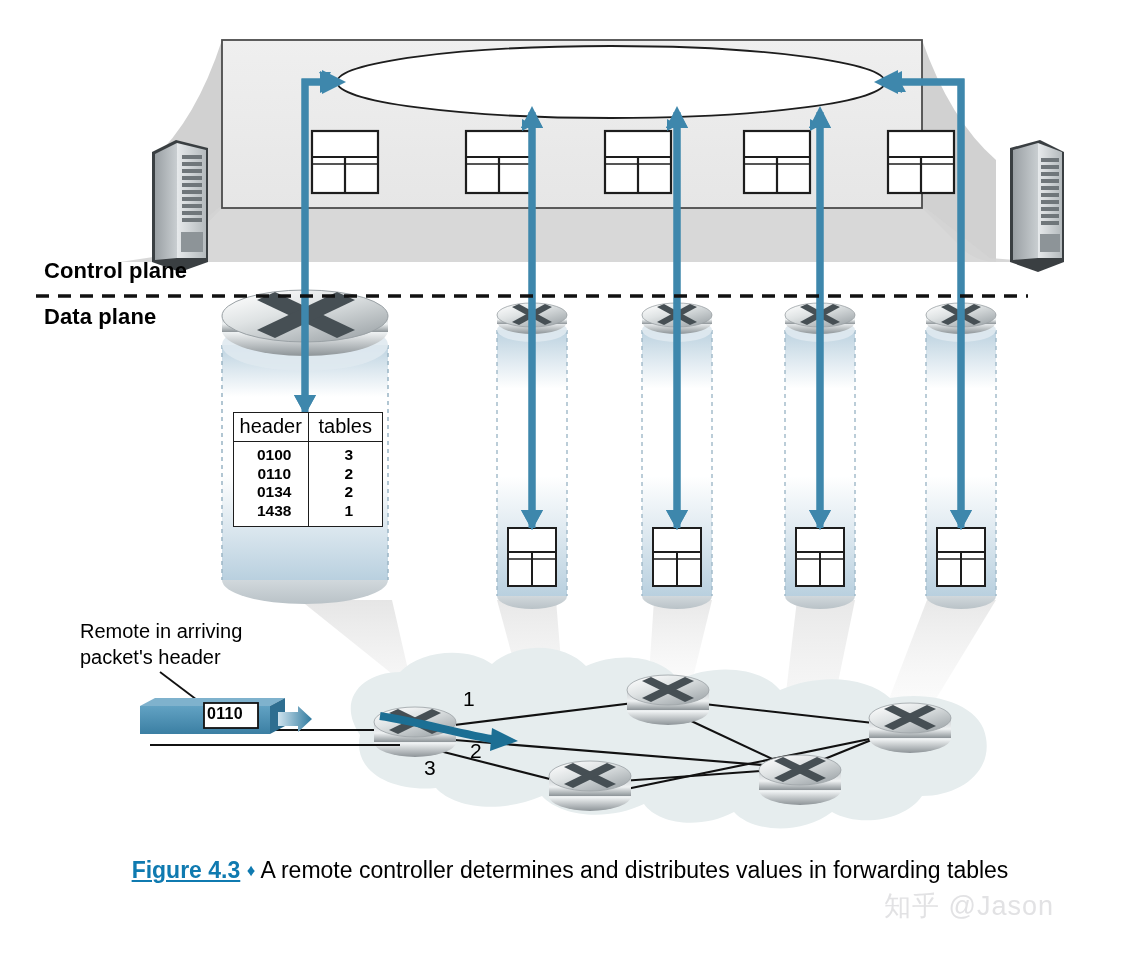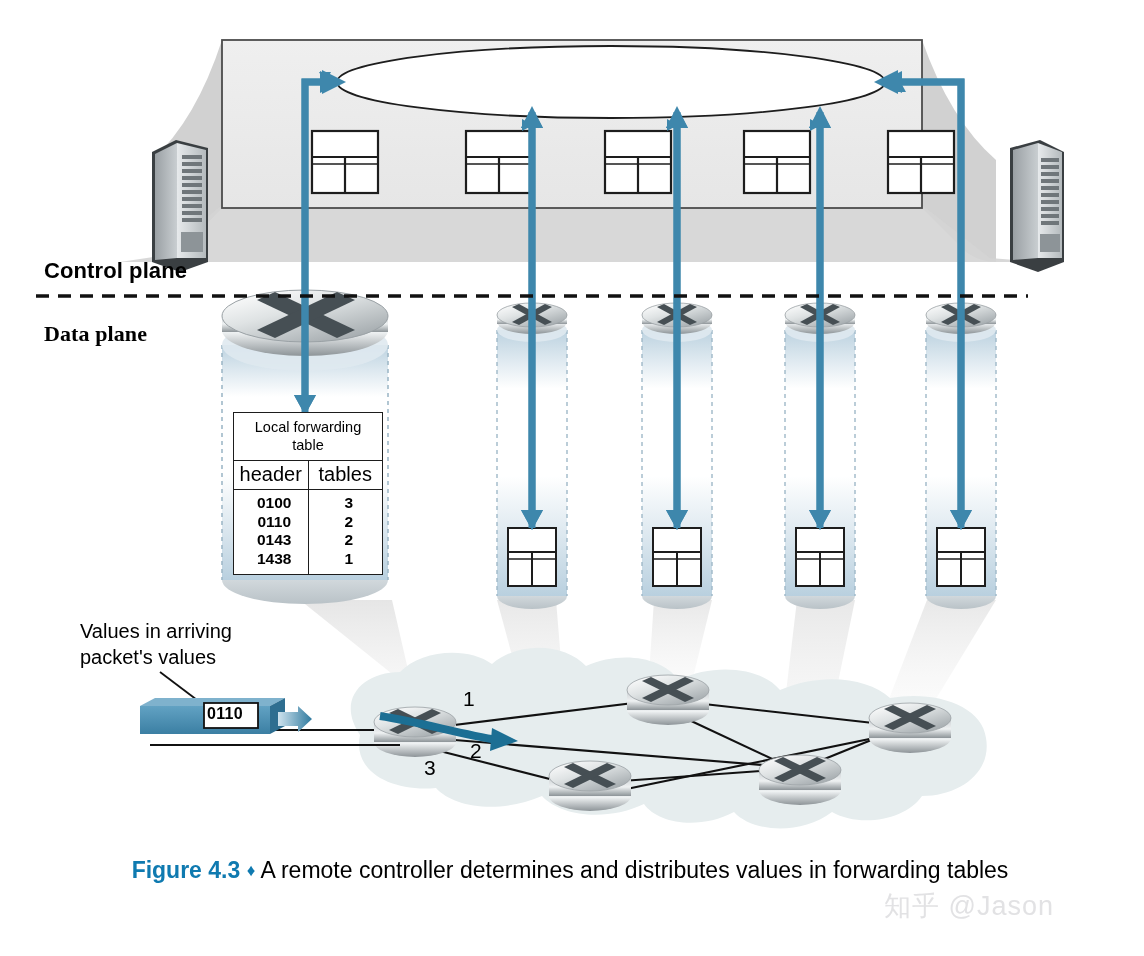--- a/index.html
+++ b/index.html
@@ -11,21 +11,21 @@
   }
   #stage{position:absolute;left:0;top:0;width:1144px;height:956px;}
   #svgroot{position:absolute;left:0;top:0;width:1144px;height:956px;}
 
   .lbl{position:absolute;white-space:nowrap;}
 
   .plane-label{
     font-size:22px;font-weight:bold;letter-spacing:.1px;
   }
   #control-plane-label{left:44px;top:258px;}
-  #data-plane-label{left:44px;top:321px;font-family:Liberation Serif, serif;}
+  #data-plane-label{left:44px;top:304px;}
 
   #values-label{
     left:80px;top:618px;font-size:20px;line-height:26px;
     width:230px;white-space:normal;
   }
 
   .port-num{font-size:21px;font-weight:normal;}
   #port-1{left:463px;top:687px;}
   #port-2{left:470px;top:739px;}
   #port-3{left:424px;top:756px;}
@@ -56,21 +56,21 @@
   #fwd-table .t-body>div:first-child{border-right:1.6px solid #1d1d1d;}
   #fwd-table .cellrow{
     text-align:center;font-size:15.5px;line-height:18.5px;font-weight:bold;padding-left:7px;
   }
 
   
   #caption{
     position:absolute;left:120px;top:855px;width:900px;
     text-align:center;font-size:23px;line-height:31px;
   }
-  #caption .fig-no{font-weight:bold;}
+  #caption .fig-no{font-weight:bold;text-decoration:underline;}
   #caption .diamond{font-size:17px;vertical-align:2px;}
 
   #watermark{
     position:absolute;left:884px;top:888px;
     font-size:27px;color:#e2e2e4;letter-spacing:1px;
   }
 </style>
 </head>
 <body>
 
@@ -475,39 +475,38 @@
       <path d="M380,716 C420,722 460,734 498,740" stroke="#1c6f94" stroke-width="8" fill="none"></path>
       <polygon points="492,728 518,741 490,751" fill="#1c6f94"></polygon>
     </g>
 
   </svg>
 
   <div class="lbl plane-label" id="control-plane-label">Control plane</div>
   <div class="lbl plane-label" id="data-plane-label">Data plane</div>
 
 
-  <div class="lbl" id="values-label">Values in arriving packet's values</div>
+  <div class="lbl" id="values-label">Remote in arriving packet's header</div>
 
   <div class="lbl" id="packet-value">0110</div>
 
   <div class="lbl port-num" id="port-1">1</div>
   <div class="lbl port-num" id="port-2">2</div>
   <div class="lbl port-num" id="port-3">3</div>
 
   <div id="fwd-table">
-    <div class="t-title">Local forwarding table</div>
     <div class="t-head">
       <div>header</div>
       <div>tables</div>
     </div>
     <div class="t-body">
       <div>
         <div class="cellrow">0100</div>
         <div class="cellrow">0110</div>
-        <div class="cellrow">0143</div>
+        <div class="cellrow">0134</div>
         <div class="cellrow">1438</div>
       </div>
       <div>
         <div class="cellrow">3</div>
         <div class="cellrow">2</div>
         <div class="cellrow">2</div>
         <div class="cellrow">1</div>
       </div>
     </div>
   </div>

